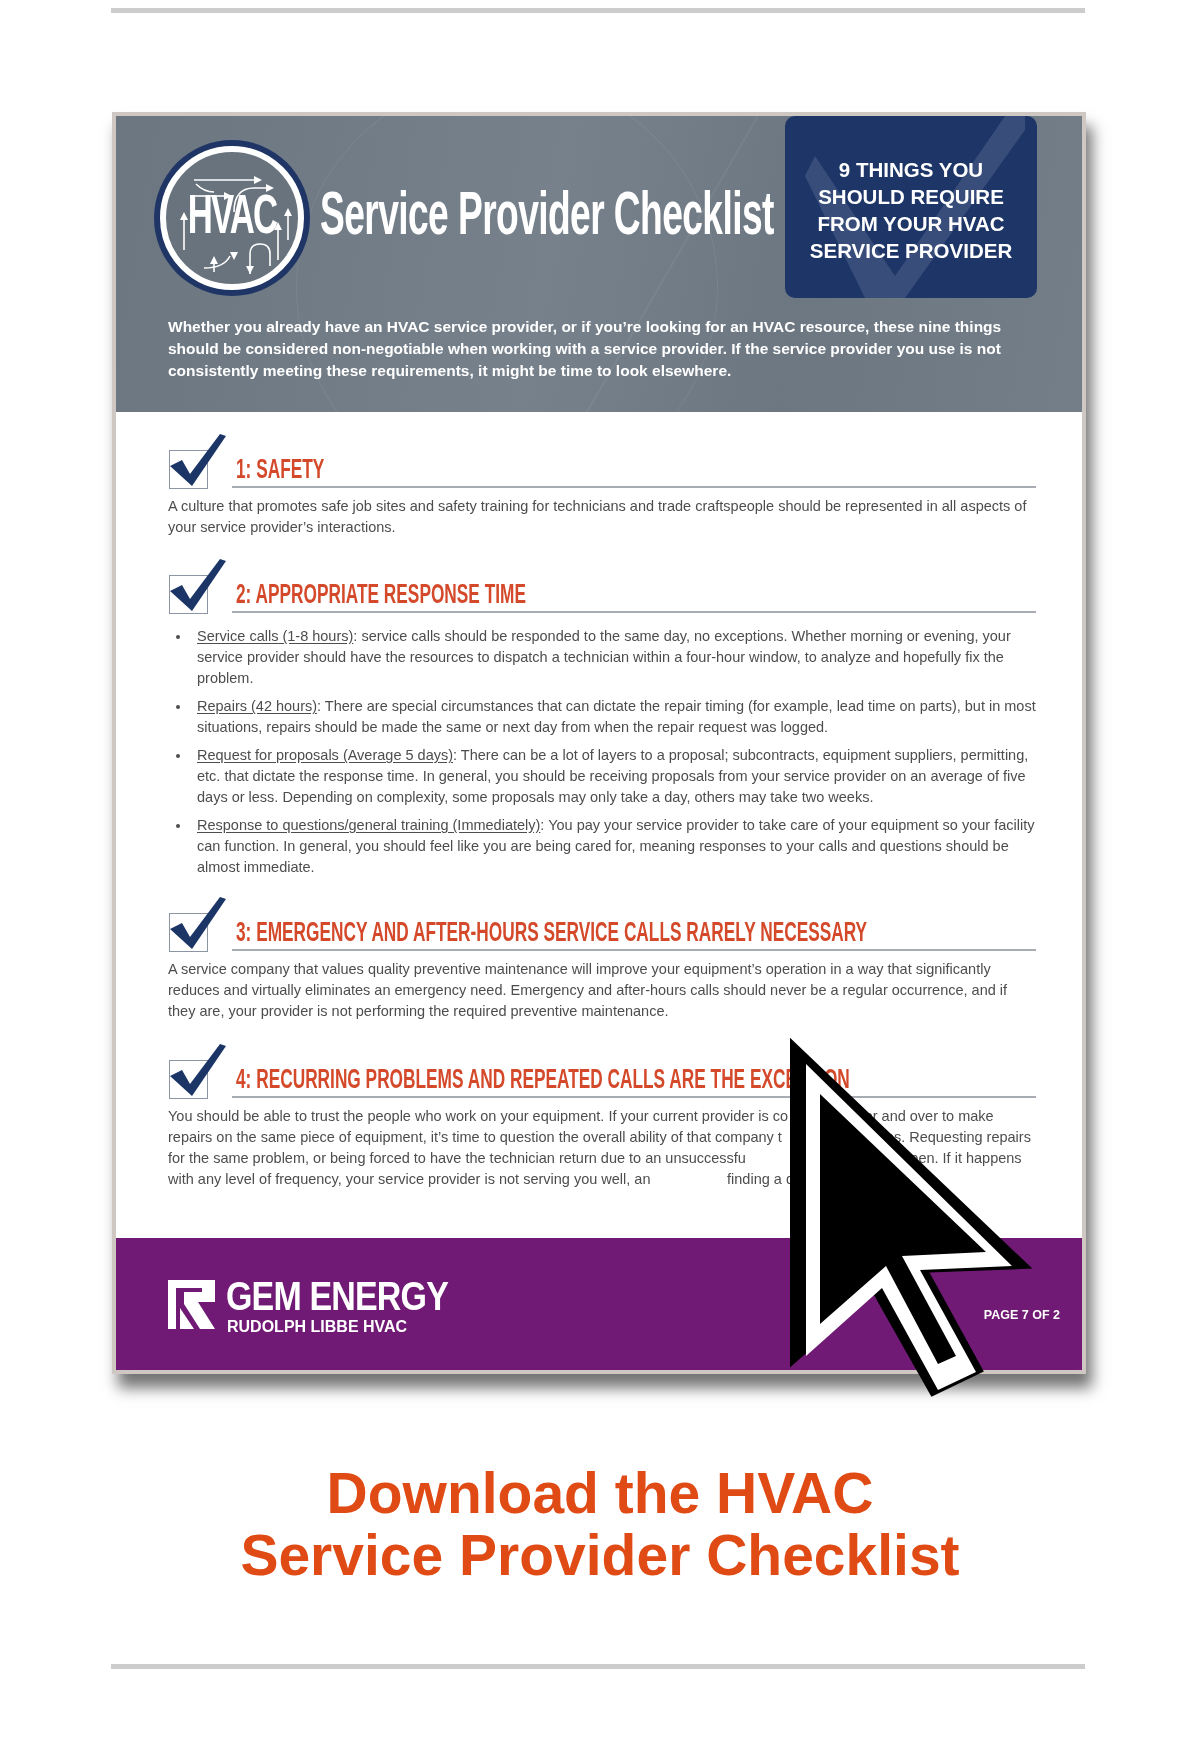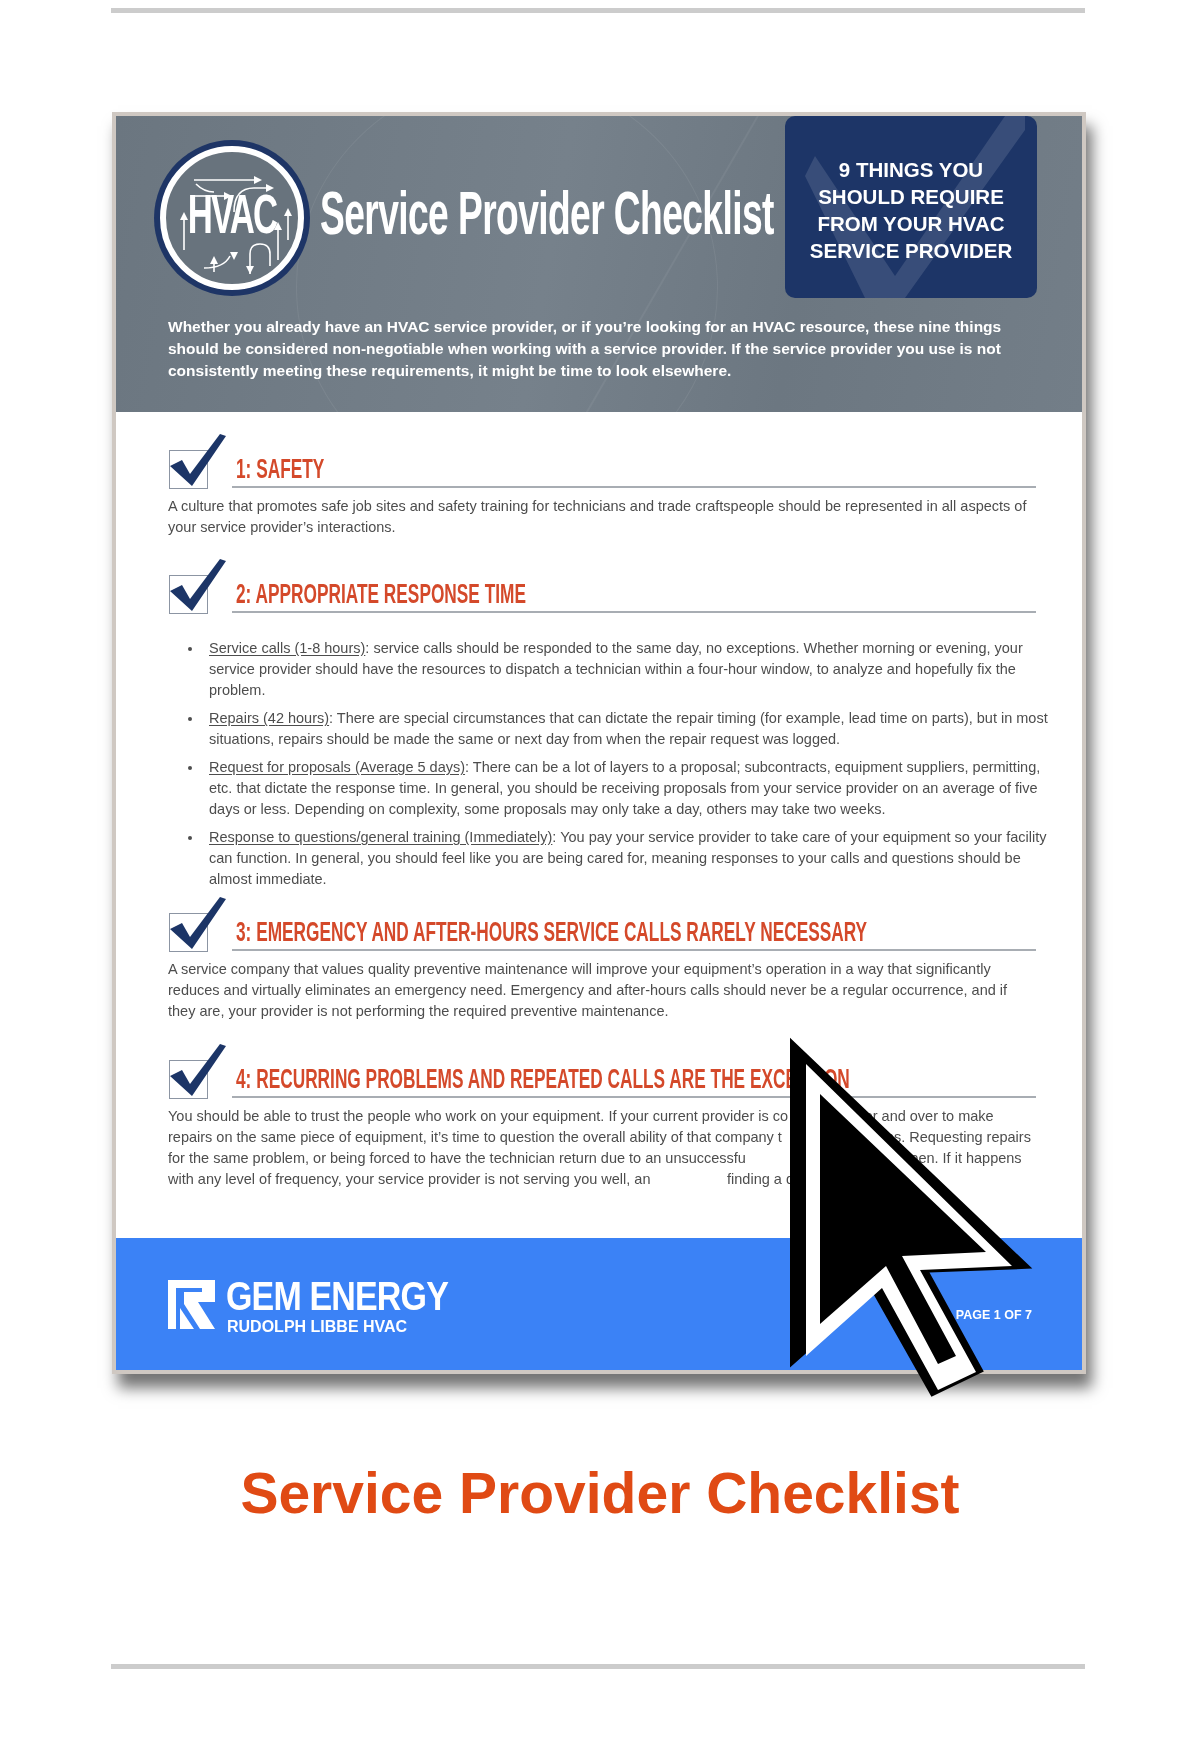--- a/index.html
+++ b/index.html
@@ -23,26 +23,26 @@
   .badge-text { position:absolute; left:0; top:40px; width:100%; text-align:center; color:#ffffff; font-weight:bold; font-size:20.5px; line-height:27px; }
   .intro { position:absolute; left:52px; top:200px; width:880px; color:#ffffff; font-weight:bold; font-size:15.5px; line-height:22px; }
 
   .section-head { position:absolute; left:52px; width:868px; height:56px; }
   .check-box { position:absolute; left:1px; top:18px; width:37px; height:37px; border:1.5px solid #8c95a3; background:#fff; }
   .check-icon { position:absolute; left:0; top:0; }
   .section-title { position:absolute; left:68px; bottom:4px; color:#d4492a; font-weight:bold; font-size:27px; line-height:30px; white-space:nowrap; transform-origin:left bottom; transform:scaleX(0.64); }
   .section-line { position:absolute; left:64px; right:0; bottom:0; height:2px; background:#a8adb3; }
 
   .body-text { position:absolute; left:52px; width:870px; color:#4d4d4d; font-size:14.5px; line-height:21px; }
-  .bullets { position:absolute; left:52px; width:870px; margin:12px; padding:0; list-style:none; color:#4d4d4d; font-size:14.5px; line-height:21px; }
+  .bullets { position:absolute; left:52px; width:870px; margin:0; padding:0; list-style:none; color:#4d4d4d; font-size:14.5px; line-height:21px; }
   .bullets li { position:relative; padding-left:29px; margin-bottom:7px; }
   .bullets li .dot { position:absolute; left:8px; top:9px; width:4px; height:4px; border-radius:50%; background:#4d4d4d; }
   .bullets .term { text-decoration:underline; text-underline-offset:2px; }
 
-  .footer { position:absolute; left:0; bottom:0; width:100%; height:132px; background:#3b82f6; }
+  .footer { position:absolute; left:0; bottom:0; width:100%; height:132px; background:#701a75;padding-left:28px; }
   .gem-logo { position:absolute; left:52px; top:42px; width:47px; height:49px; }
   .gem-name { position:absolute; left:110px; top:38px; color:#fff; font-weight:bold; font-size:40px; line-height:40px; transform-origin:left top; transform:scaleX(0.85); letter-spacing:-1px; white-space:nowrap; }
   .gem-sub { position:absolute; left:111px; top:80px; color:#fff; font-weight:bold; font-size:16px; line-height:18px; white-space:nowrap; }
   .page-num { position:absolute; right:50px; top:70px; color:#fff; font-weight:bold; font-size:12.5px; }
 
   .cursor { position:absolute; left:790px; top:1034px; }
 
   .cta { position:absolute; left:0; top:1462px; width:1200px; text-align:center; color:#e04a14; font-weight:bold; font-size:57px; line-height:62px; text-decoration:none; }
   .cta span { display:block; }
 </style>
@@ -150,29 +150,30 @@
     </div>
     <div class="body-text" style="top:990px;white-space:pre-wrap;">You should be able to trust the people who work on your equipment. If your current provider is co                   er and over to make repairs on the same piece of equipment, it’s time to question the overall ability of that company t                    stems. Requesting repairs for the same problem, or being forced to have the technician return due to an unsuccessfu                   ost never happen. If it happens with any level of frequency, your service provider is not serving you well, an                   finding a different provider.</div>
 
     <div class="footer">
       <svg class="gem-logo" viewBox="0 0 47 49">
         <path d="M0 0 H47 V22 L30 22 L47 49 H32 L16 24 V12 H34 V8 H8 V49 H0 Z" fill="#ffffff"></path>
         <path d="M12 28 L26 49 H12 Z" fill="#ffffff"></path>
       </svg>
       <div class="gem-name">GEM ENERGY</div>
       <div class="gem-sub">RUDOLPH LIBBE HVAC</div>
-      <div class="page-num">PAGE 1 OF 7</div>
+      <div class="page-num">PAGE 7 OF 2</div>
     </div>
 
   </div>
 </div>
 
 <svg class="cursor" width="250" height="380" viewBox="0 0 250 380">
   <polygon points="4,6 4,350 92,272 152,378 206,352 150,250 256,246" fill="#000000" transform="translate(-6,-4) scale(0.97)"></polygon>
   <polygon points="16,30 16,322 92,254 148,356 186,338 130,236 222,232" fill="#ffffff"></polygon>
   <polygon points="30,60 30,290 96,232 148,330 166,322 112,222 196,218" fill="#000000"></polygon>
 </svg>
 
 <a class="cta">
+  <span>Download the HVAC</span>
   <span>Service Provider Checklist</span>
 </a>
 
 <div class="rule bottom"></div>
 
 </body></html>

